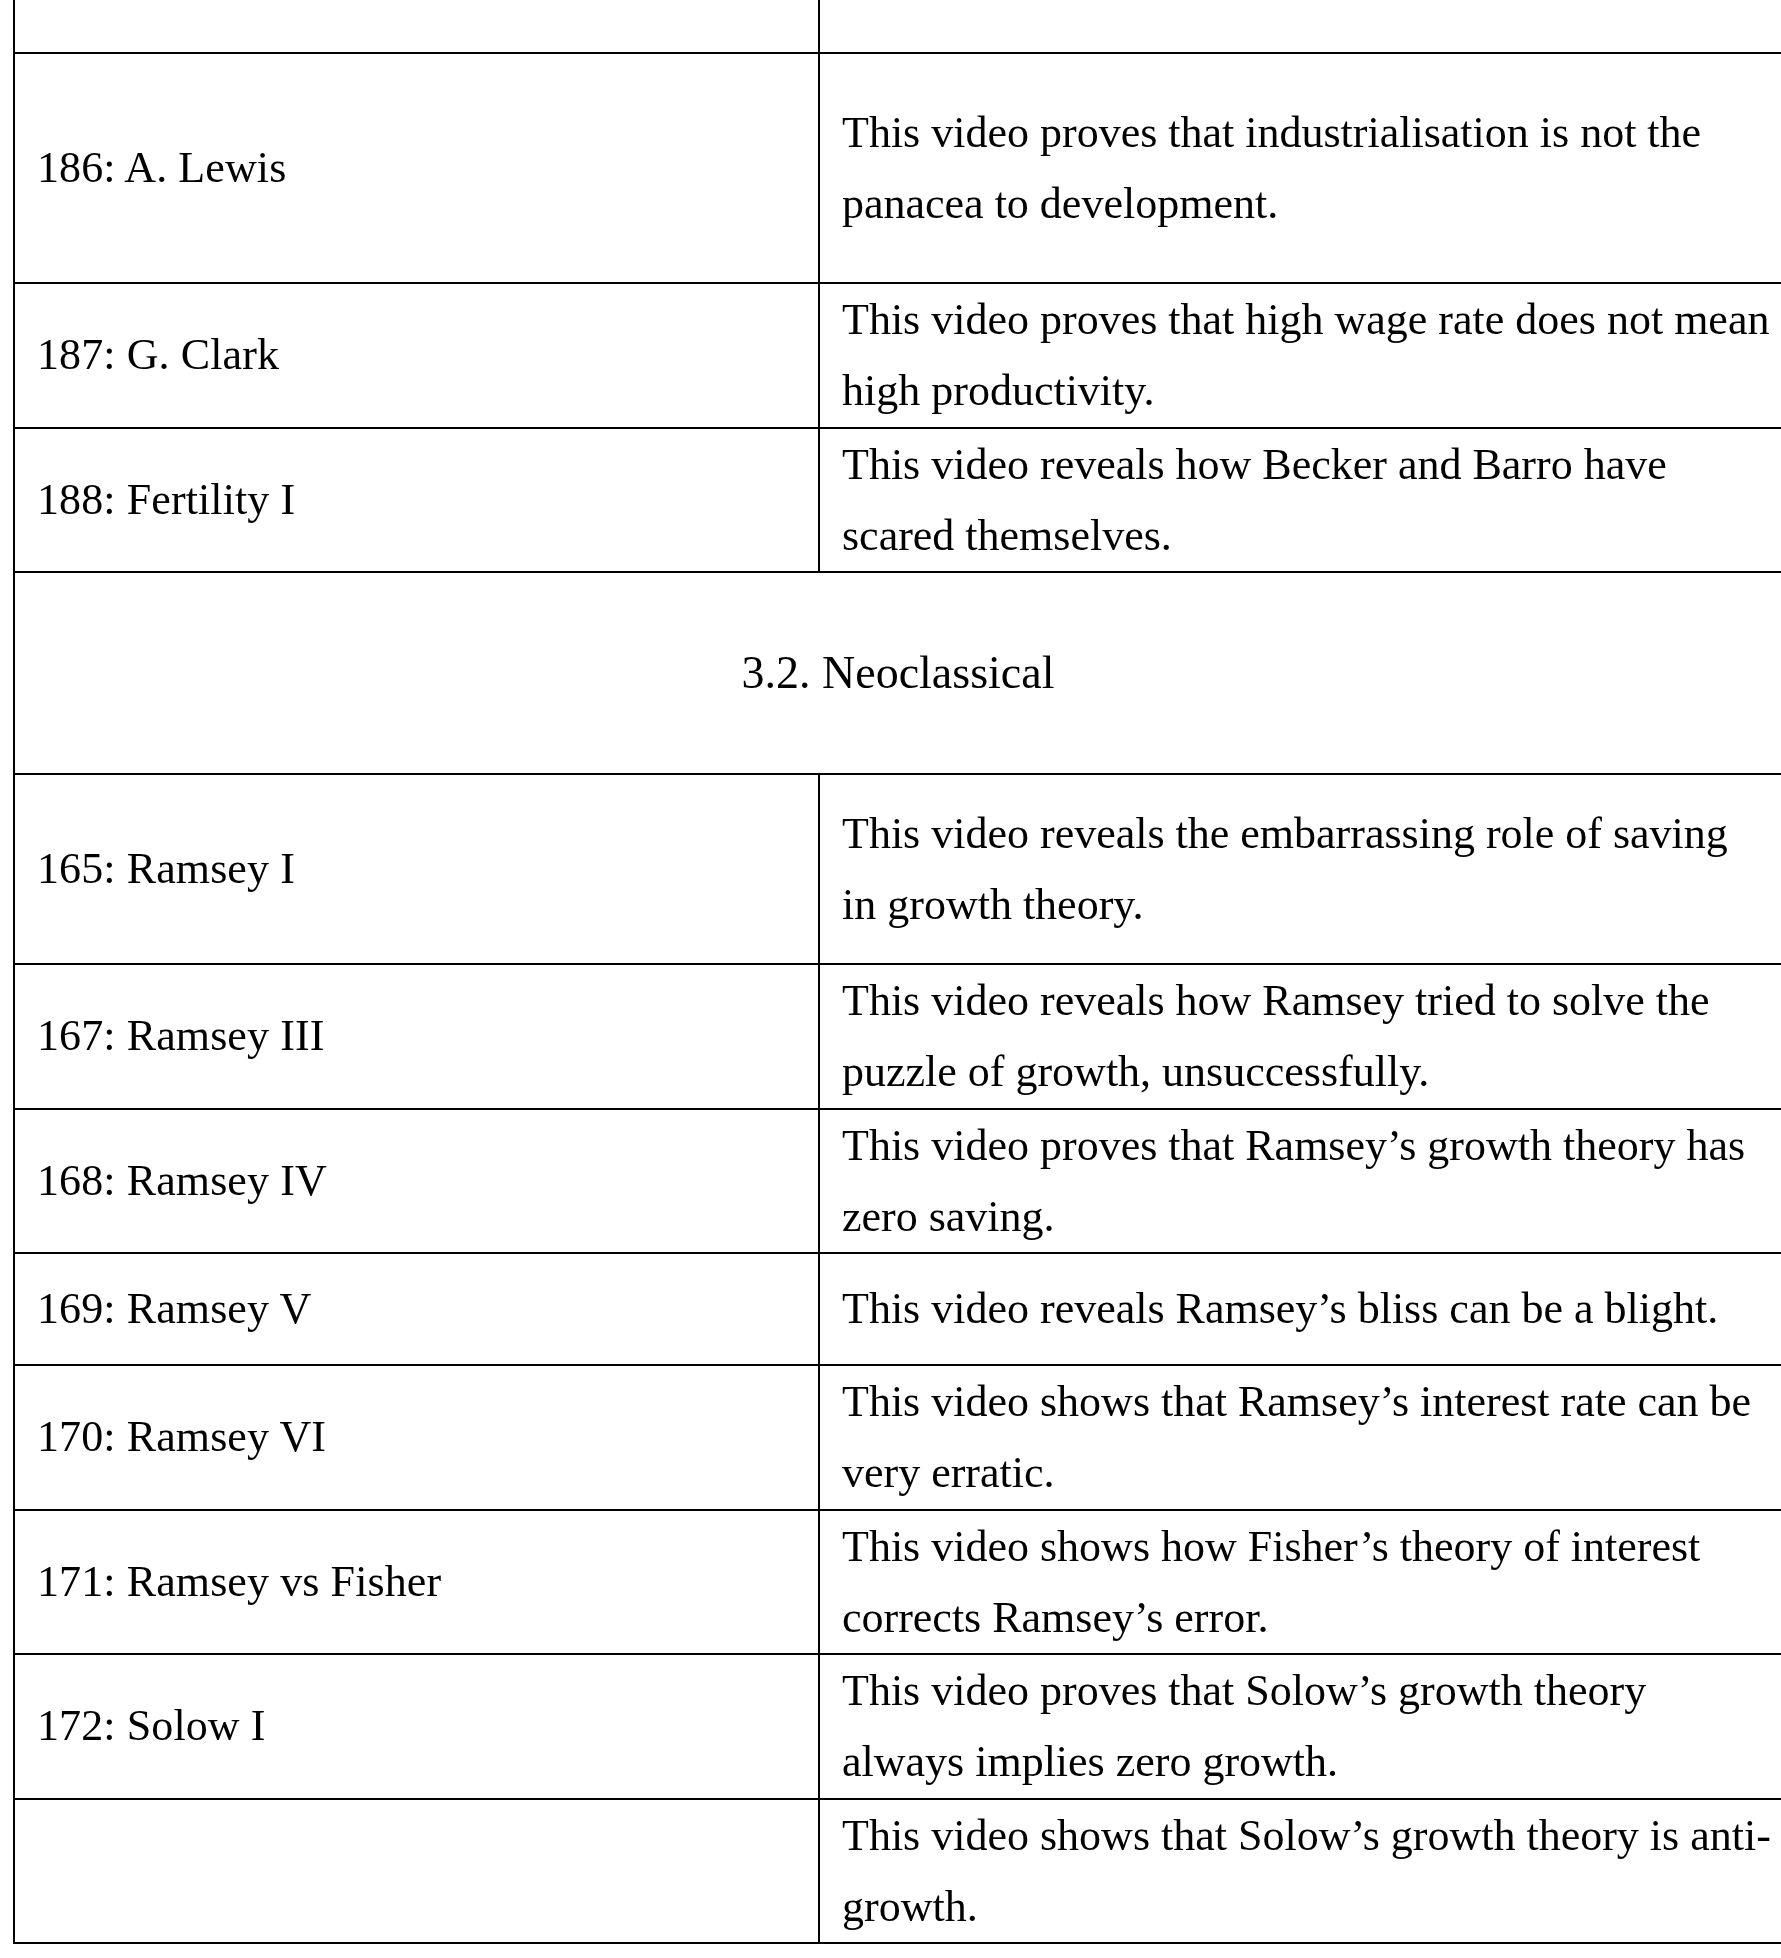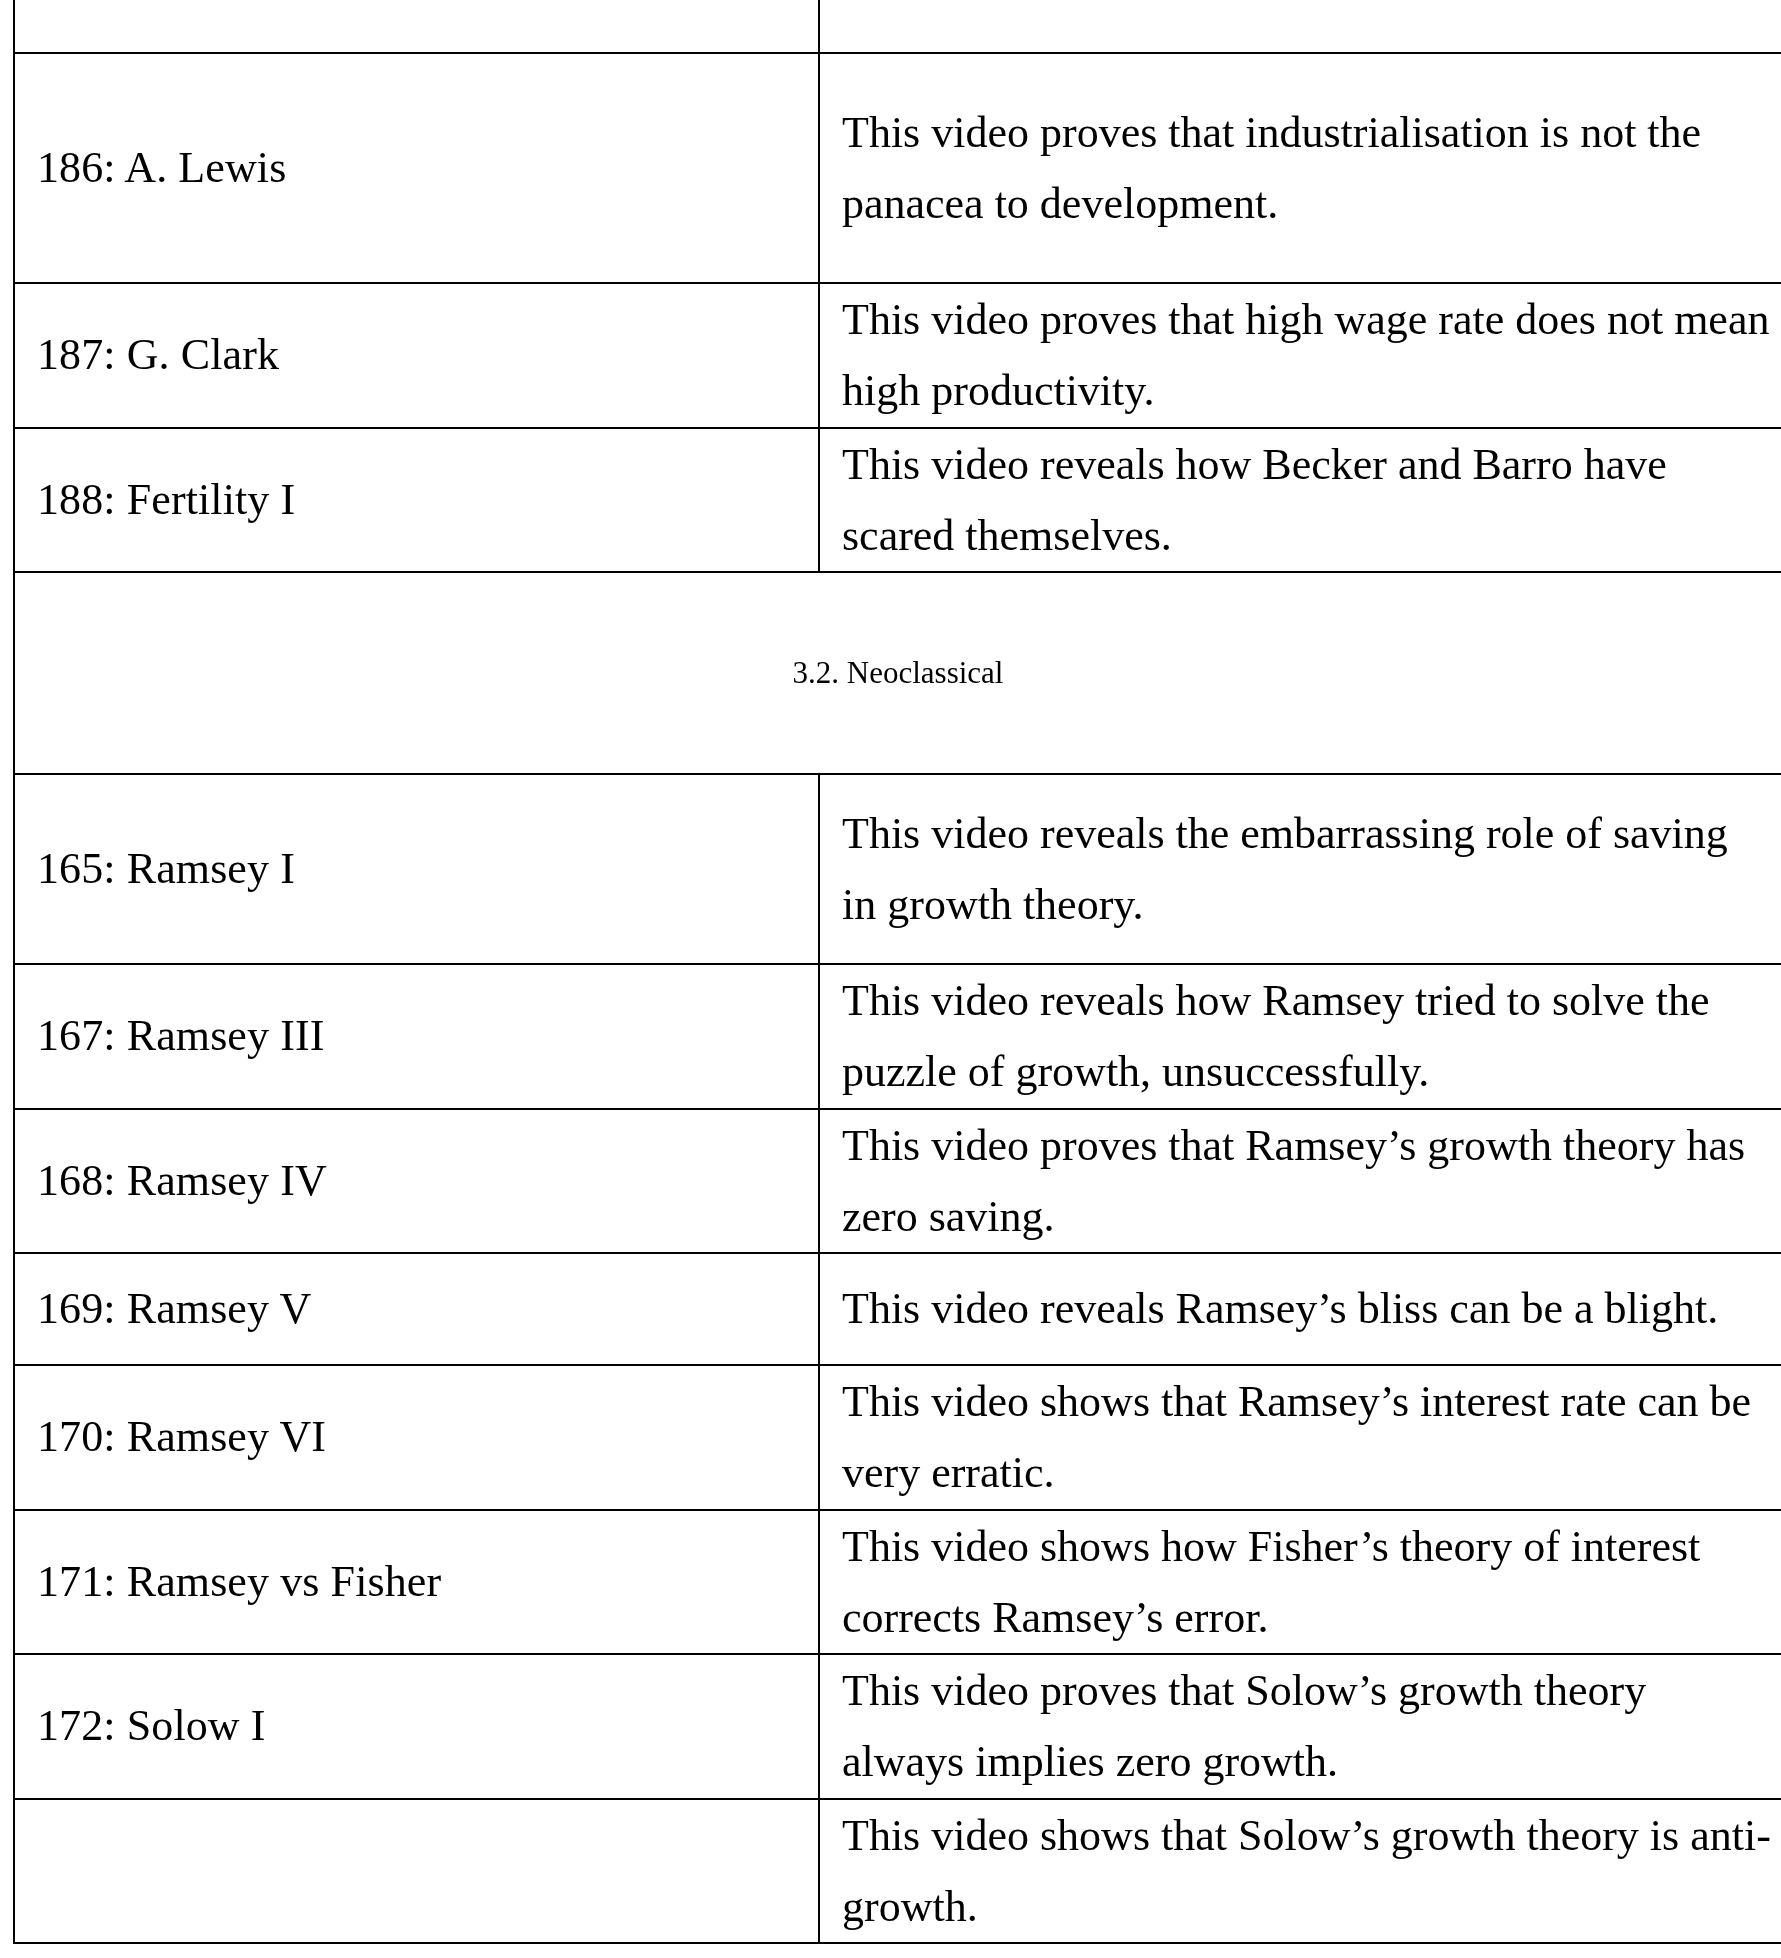--- a/index.html
+++ b/index.html
@@ -75,21 +75,21 @@
   .section-row td {
     border-left: 2px solid #000000;
     border-right: 2px solid #000000;
     border-top: 2px solid #000000;
     border-bottom: 2px solid #000000;
     height: 200px;
     text-align: center;
     vertical-align: middle;
   }
   .section-heading {
-    font-size: 31px;
+    font-size: 46px;
     line-height: 1.2;
     text-align: center;
   }
 
   
   .thick-top { border-top-width: 4px; }
   .thick-bottom { border-bottom-width: 4px; }
 </style>
 </head>
 <body>

